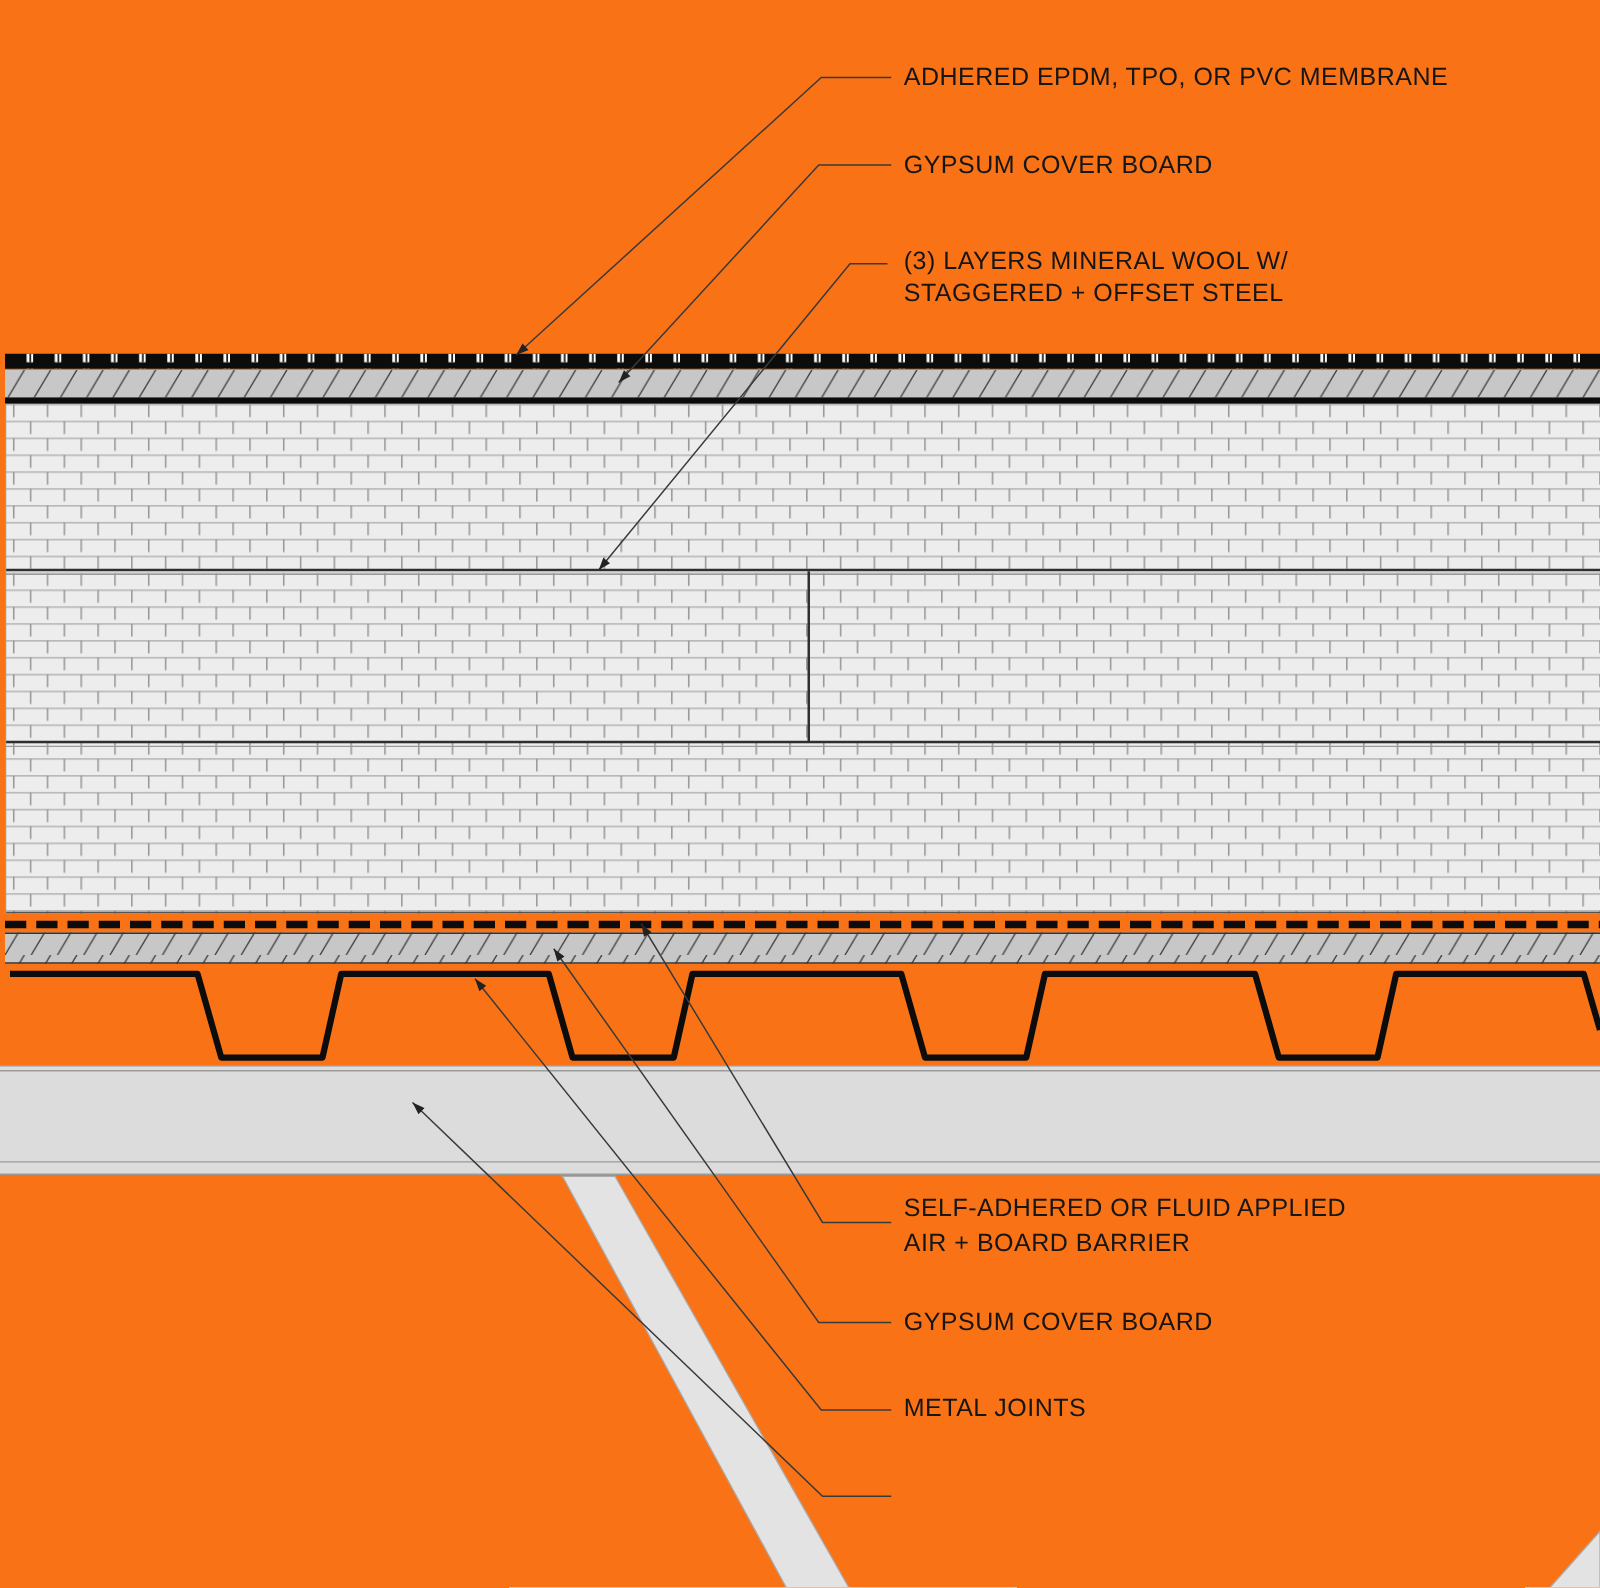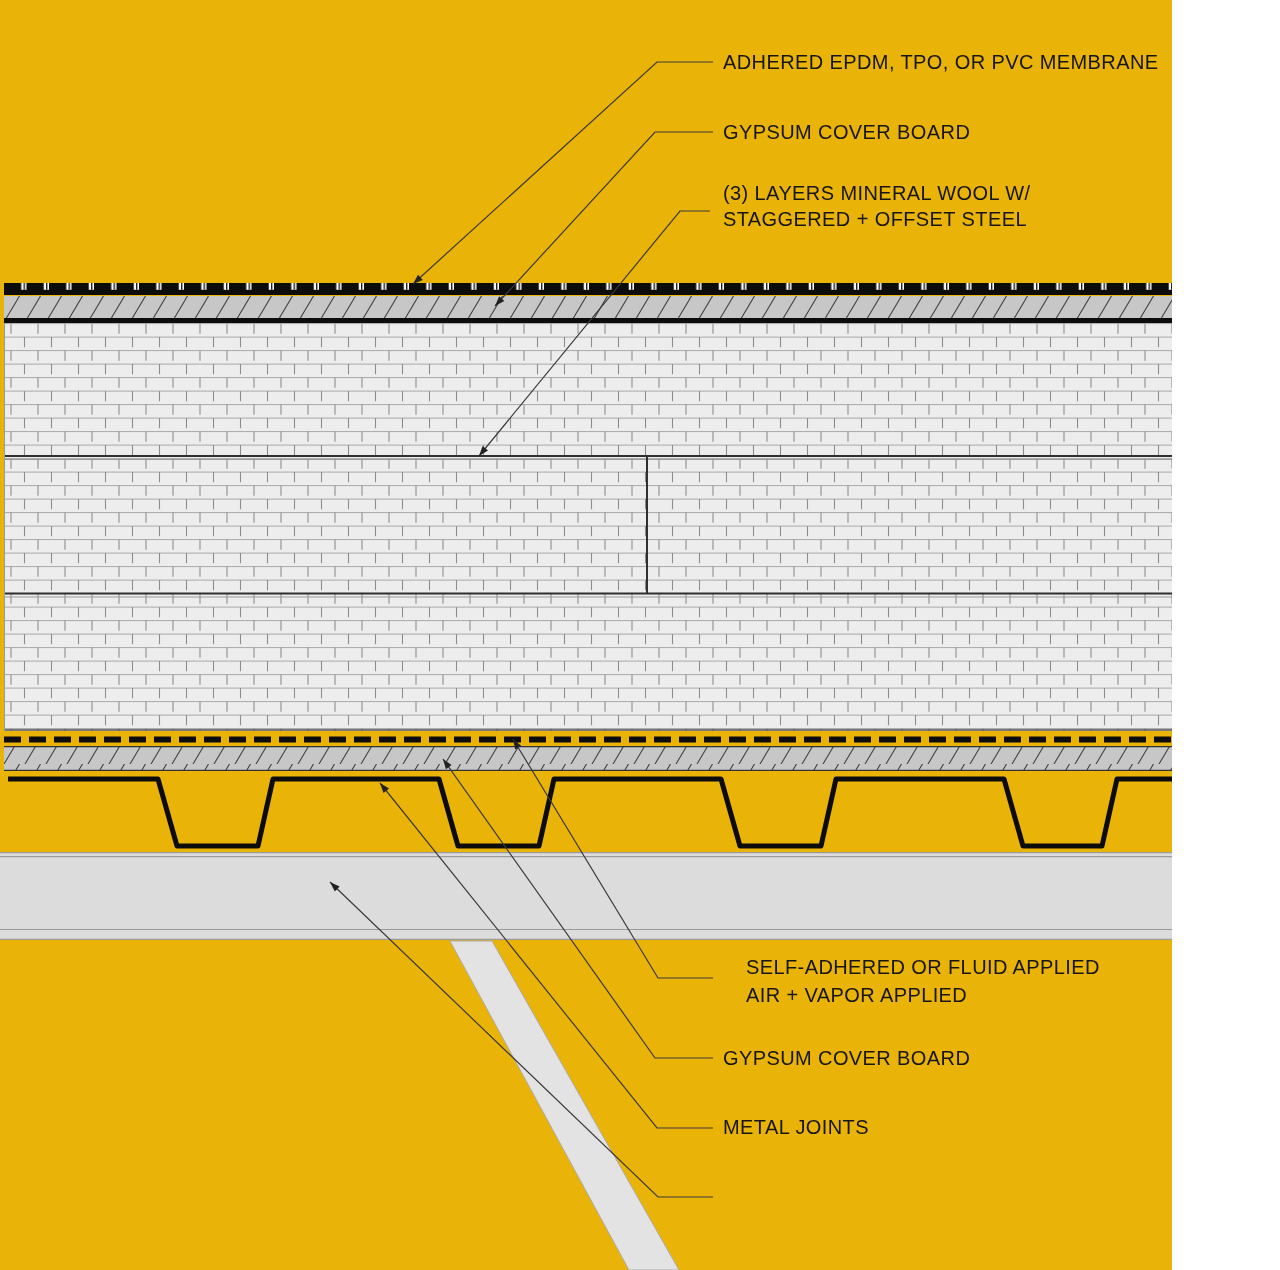--- a/index.html
+++ b/index.html
@@ -1,35 +1,35 @@
 <!DOCTYPE html>
 <html><head>
 <meta charset="utf-8">
 <style>
   html,body{margin:0;padding:0;background:#ffffff;}
   .canvas{
     position:relative;
-    width:1172px;
+    width:1280px;
     height:1270px;
-    background:#eab308;
+    background:#f97316;
     font-family:"Liberation Sans","DejaVu Sans",sans-serif;
     overflow:hidden;
   }
   .canvas svg{position:absolute;left:0;top:0;}
   .callout{
     position:absolute;
     left:723px;
     color:#161616;
     font-size:20px;
     letter-spacing:0.4px;
     white-space:nowrap;
     line-height:26px;
   }
   .callout.two-line-tight{line-height:26px;}
-  .callout.two-line-loose{line-height:28px;margin-left:23px;}
+  .callout.two-line-loose{line-height:28px;}
 </style>
 </head>
 <body>
 
 <div class="canvas">
 
   <svg width="1280" height="1270" viewBox="0 0 1280 1270">
     <defs>
 
       <pattern id="membranePat" x="4" y="283" width="22.5" height="12" patternUnits="userSpaceOnUse">
@@ -124,28 +124,28 @@
   </svg>
 
   <div class="callout" style="top:49px">
     <div>ADHERED EPDM, TPO, OR PVC MEMBRANE</div>
   </div>
 
   <div class="callout" style="top:119px">
     <div>GYPSUM COVER BOARD</div>
   </div>
 
-  <div class="callout two-line-tight" style="top:180px">
+  <div class="callout two-line-tight" style="top:196px">
     <div>(3) LAYERS MINERAL WOOL W/</div>
     <div>STAGGERED + OFFSET STEEL</div>
   </div>
 
   <div class="callout two-line-loose" style="top:953px">
     <div>SELF-ADHERED OR FLUID APPLIED</div>
-    <div>AIR + VAPOR APPLIED</div>
+    <div>AIR + BOARD BARRIER</div>
   </div>
 
   <div class="callout" style="top:1045px">
     <div>GYPSUM COVER BOARD</div>
   </div>
 
   <div class="callout" style="top:1114px">
     <div>METAL JOINTS</div>
   </div>
 

